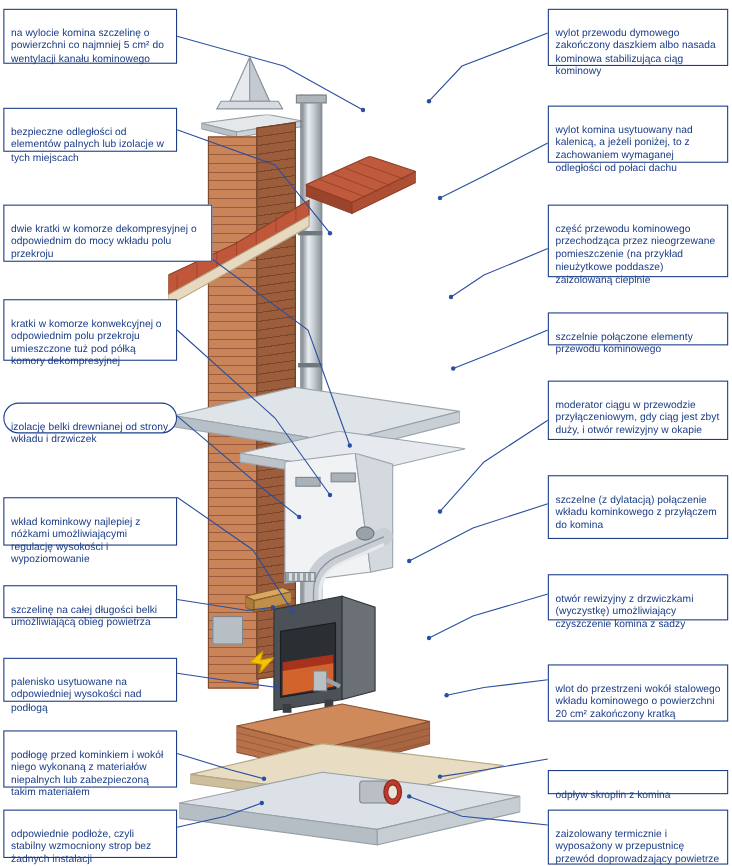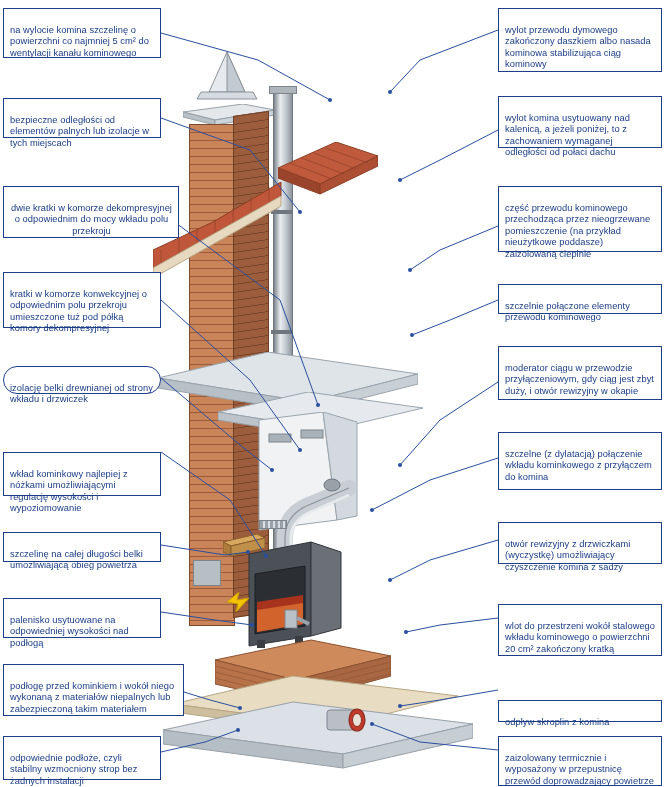--- a/index.html
+++ b/index.html
@@ -271,37 +271,37 @@
       <circle cx="406" cy="632" r="2"></circle>
       <circle cx="400" cy="706" r="2"></circle>
       <circle cx="372" cy="724" r="2"></circle>
     </g>
   </svg>
 
   <div class="callout" style="left:3px; top:8px; width:158px; height:50px; z-index:8;">na wylocie komina szczelinę o powierzchni co najmniej 5 cm² do wentylacji kanału kominowego</div>
 
   <div class="callout" style="left:3px; top:98px; width:158px; height:40px; z-index:8;">bezpieczne odległości od elementów palnych lub izolacje w tych miejscach</div>
 
-  <div class="callout" style="left:3px; top:186px; width:176px; height:52px; z-index:8;text-align:center;">dwie kratki w komorze dekompresyjnej o odpowiednim do mocy wkładu polu przekroju</div>
+  <div class="callout" style="left:3px; top:186px; width:190px; height:52px; z-index:8;">dwie kratki w komorze dekompresyjnej o odpowiednim do mocy wkładu polu przekroju</div>
 
   <div class="callout" style="left:3px; top:272px; width:158px; height:56px; z-index:8;">kratki w komorze konwekcyjnej o odpowiednim polu przekroju umieszczone tuż pod półką komory dekompresyjnej</div>
 
   <div class="callout" style="left:3px; top:366px; width:158px; height:28px; z-index:8;border-radius:14px;">izolację belki drewnianej od strony wkładu i drzwiczek</div>
 
   <div class="callout" style="left:3px; top:420px; width:158px; height:44px; z-index:8;margin-top:32px;">wkład kominkowy najlepiej z nóżkami umożliwiającymi regulację wysokości i wypoziomowanie</div>
 
   <div class="callout" style="left:3px; top:532px; width:158px; height:30px; z-index:8;">szczelinę na całej długości belki umożliwiającą obieg powietrza</div>
 
   <div class="callout" style="left:3px; top:598px; width:158px; height:40px; z-index:8;">palenisko usytuowane na odpowiedniej wysokości nad podłogą</div>
 
-  <div class="callout" style="left:3px; top:664px; width:181px; height:52px; z-index:8;">podłogę przed kominkiem i wokół niego wykonaną z materiałów niepalnych lub zabezpieczoną takim materiałem</div>
+  <div class="callout" style="left:3px; top:664px; width:158px; height:52px; z-index:8;">podłogę przed kominkiem i wokół niego wykonaną z materiałów niepalnych lub zabezpieczoną takim materiałem</div>
 
   <div class="callout" style="left:3px; top:736px; width:158px; height:44px; z-index:8;">odpowiednie podłoże, czyli stabilny wzmocniony strop bez żadnych instalacji</div>
 
-  <div class="callout" style="left:498px; top:8px; width:164px; height:64px; z-index:8;">wylot przewodu dymowego zakończony daszkiem albo nasada kominowa stabilizująca ciąg kominowy</div>
+  <div class="callout" style="left:498px; top:8px; width:164px; height:52px; z-index:8;">wylot przewodu dymowego zakończony daszkiem albo nasada kominowa stabilizująca ciąg kominowy</div>
 
   <div class="callout" style="left:498px; top:96px; width:164px; height:52px; z-index:8;">wylot komina usytuowany nad kalenicą, a jeżeli poniżej, to z zachowaniem wymaganej odległości od połaci dachu</div>
 
   <div class="callout" style="left:498px; top:186px; width:164px; height:66px; z-index:8;">część przewodu kominowego przechodząca przez nieogrzewane pomieszczenie (na przykład nieużytkowe poddasze) zaizolowaną cieplnie</div>
 
   <div class="callout" style="left:498px; top:284px; width:164px; height:30px; z-index:8;">szczelnie połączone elementy przewodu kominowego</div>
 
   <div class="callout" style="left:498px; top:346px; width:164px; height:54px; z-index:8;">moderator ciągu w przewodzie przyłączeniowym, gdy ciąg jest zbyt duży, i otwór rewizyjny w okapie</div>
 
   <div class="callout" style="left:498px; top:432px; width:164px; height:58px; z-index:8;">szczelne (z dylatacją) połączenie wkładu kominkowego z przyłączem do komina</div>

